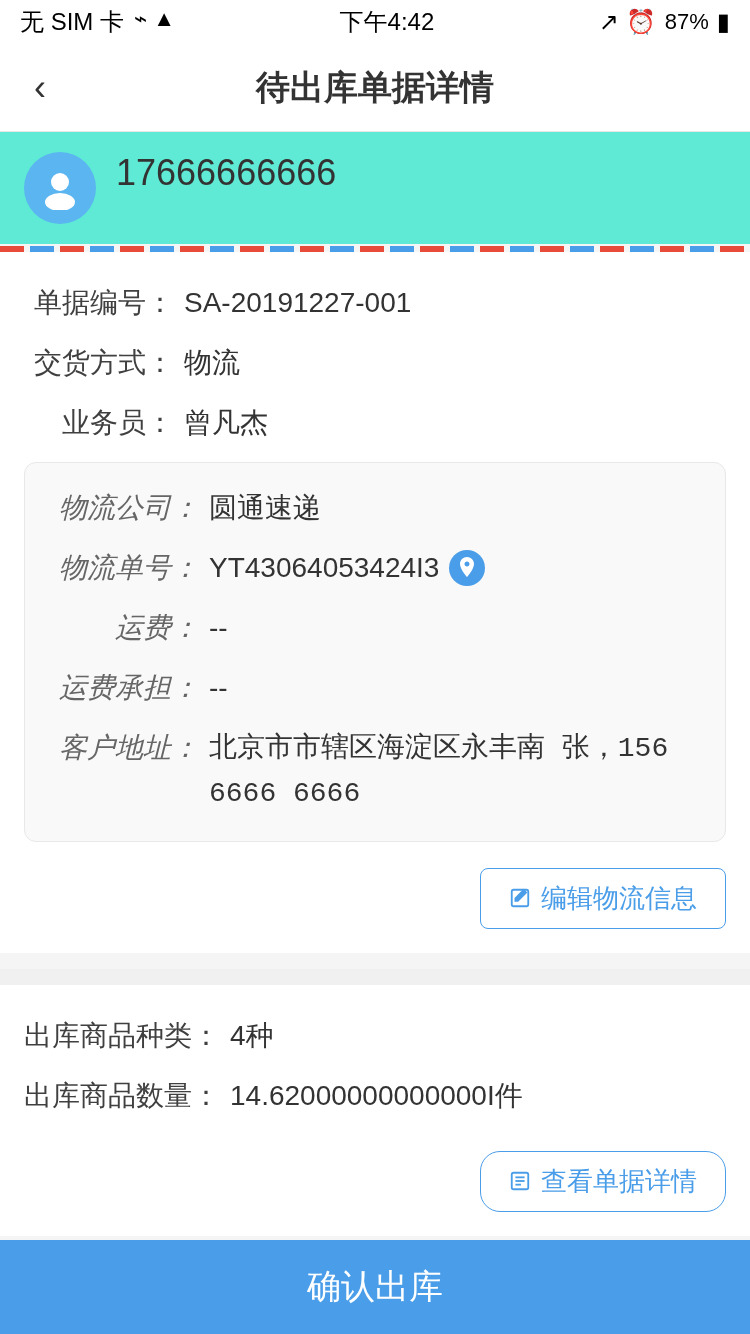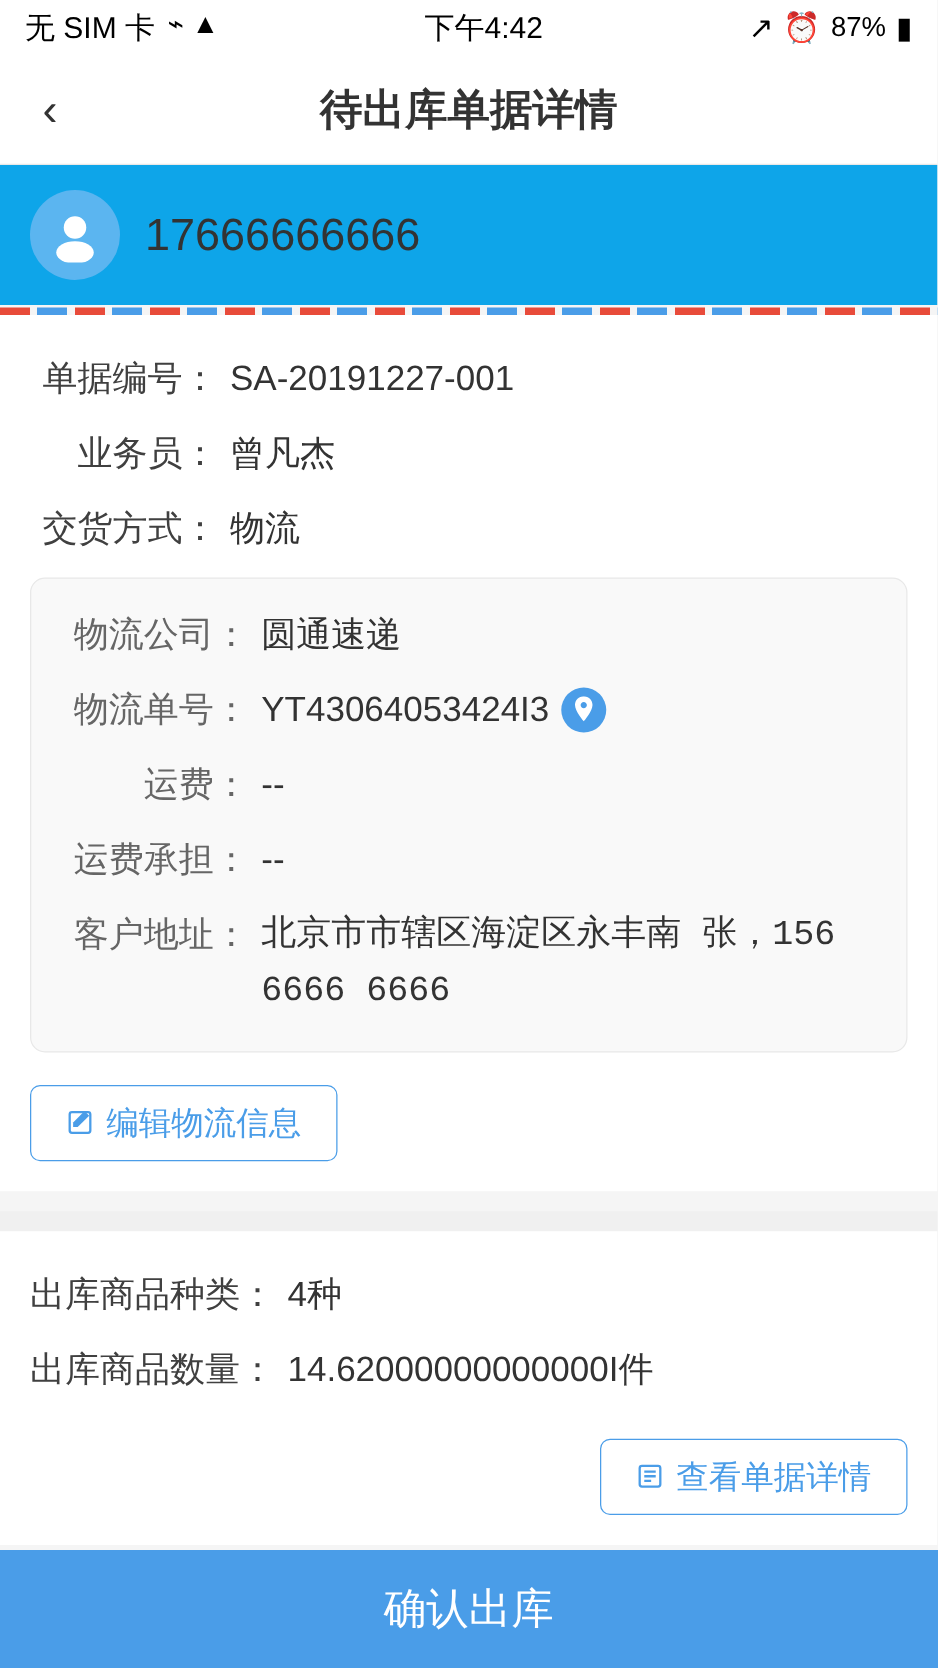--- a/index.html
+++ b/index.html
@@ -48,24 +48,24 @@
       padding: 10px;
     }
     .nav-title {
       font-size: 34px;
       font-weight: 600;
       color: #333;
     }
 
     
     .contact-header {
-      background: #0ea5e9;
+      background: #5eead4;
       padding: 20px 24px;
       display: flex;
-      align-items: center;
+      align-items: flex-start;
       gap: 20px;
       margin-bottom: 2px;
     }
     .avatar-circle {
       width: 72px;
       height: 72px;
       border-radius: 50%;
       background: #5bb5f0;
       display: flex;
       align-items: center;
@@ -138,20 +138,21 @@
       font-size: 28px;
       line-height: 1.5;
     }
     .logistics-row:last-child { margin-bottom: 0; }
     .logistics-label {
       color: #666;
       min-width: 160px;
       text-align: right;
       padding-right: 10px;
       flex-shrink: 0;
+      font-style: italic;
     }
     .logistics-value {
       color: #333;
       flex: 1;
       display: flex;
       align-items: center;
       gap: 10px;
       flex-wrap: wrap;
     }
     .tracking-number {
@@ -171,20 +172,21 @@
     .address-value {
       flex: 1;
       line-height: 1.6;
       color: #333;
       font-family: Liberation Mono, monospace;
     }
 
     
     .edit-btn-row {
       display: flex;
+      justify-content: flex-end;
       padding: 20px 24px;
       background: #fff;
     }
     .edit-logistics-btn {
       display: flex;
       align-items: center;
       gap: 10px;
       border: 1px solid #4a9de8;
       color: #4a9de8;
       background: #fff;
@@ -214,21 +216,21 @@
       padding: 20px 24px;
       background: #fff;
     }
     .view-detail-btn {
       display: flex;
       align-items: center;
       gap: 10px;
       border: 1px solid #4a9de8;
       color: #4a9de8;
       background: #fff;
-      border-radius: 8px;
+      border-radius: 20px;
       padding: 12px 28px;
       font-size: 26px;
       cursor: pointer;
     }
 
     
     .empty-space {
       flex: 1;
       background: #f5f5f5;
       min-height: 200px;
@@ -299,26 +301,26 @@
   </div>
 
   <div class="dashed-divider"></div>
 
   <div class="info-section">
     <div class="info-row">
       <span class="info-label">单据编号：</span>
       <span class="info-value">SA-20191227-001</span>
     </div>
     <div class="info-row">
+      <span class="info-label">交货方式：</span>
+      <span class="info-value">物流</span>
+    </div>
+    <div class="info-row">
       <span class="info-label">业务员：</span>
       <span class="info-value">曾凡杰</span>
-    </div>
-    <div class="info-row">
-      <span class="info-label">交货方式：</span>
-      <span class="info-value">物流</span>
     </div>
 
     <div class="logistics-card">
       <div class="logistics-row">
         <span class="logistics-label">物流公司：</span>
         <span class="logistics-value">圆通速递</span>
       </div>
       <div class="logistics-row">
         <span class="logistics-label">物流单号：</span>
         <span class="logistics-value">

